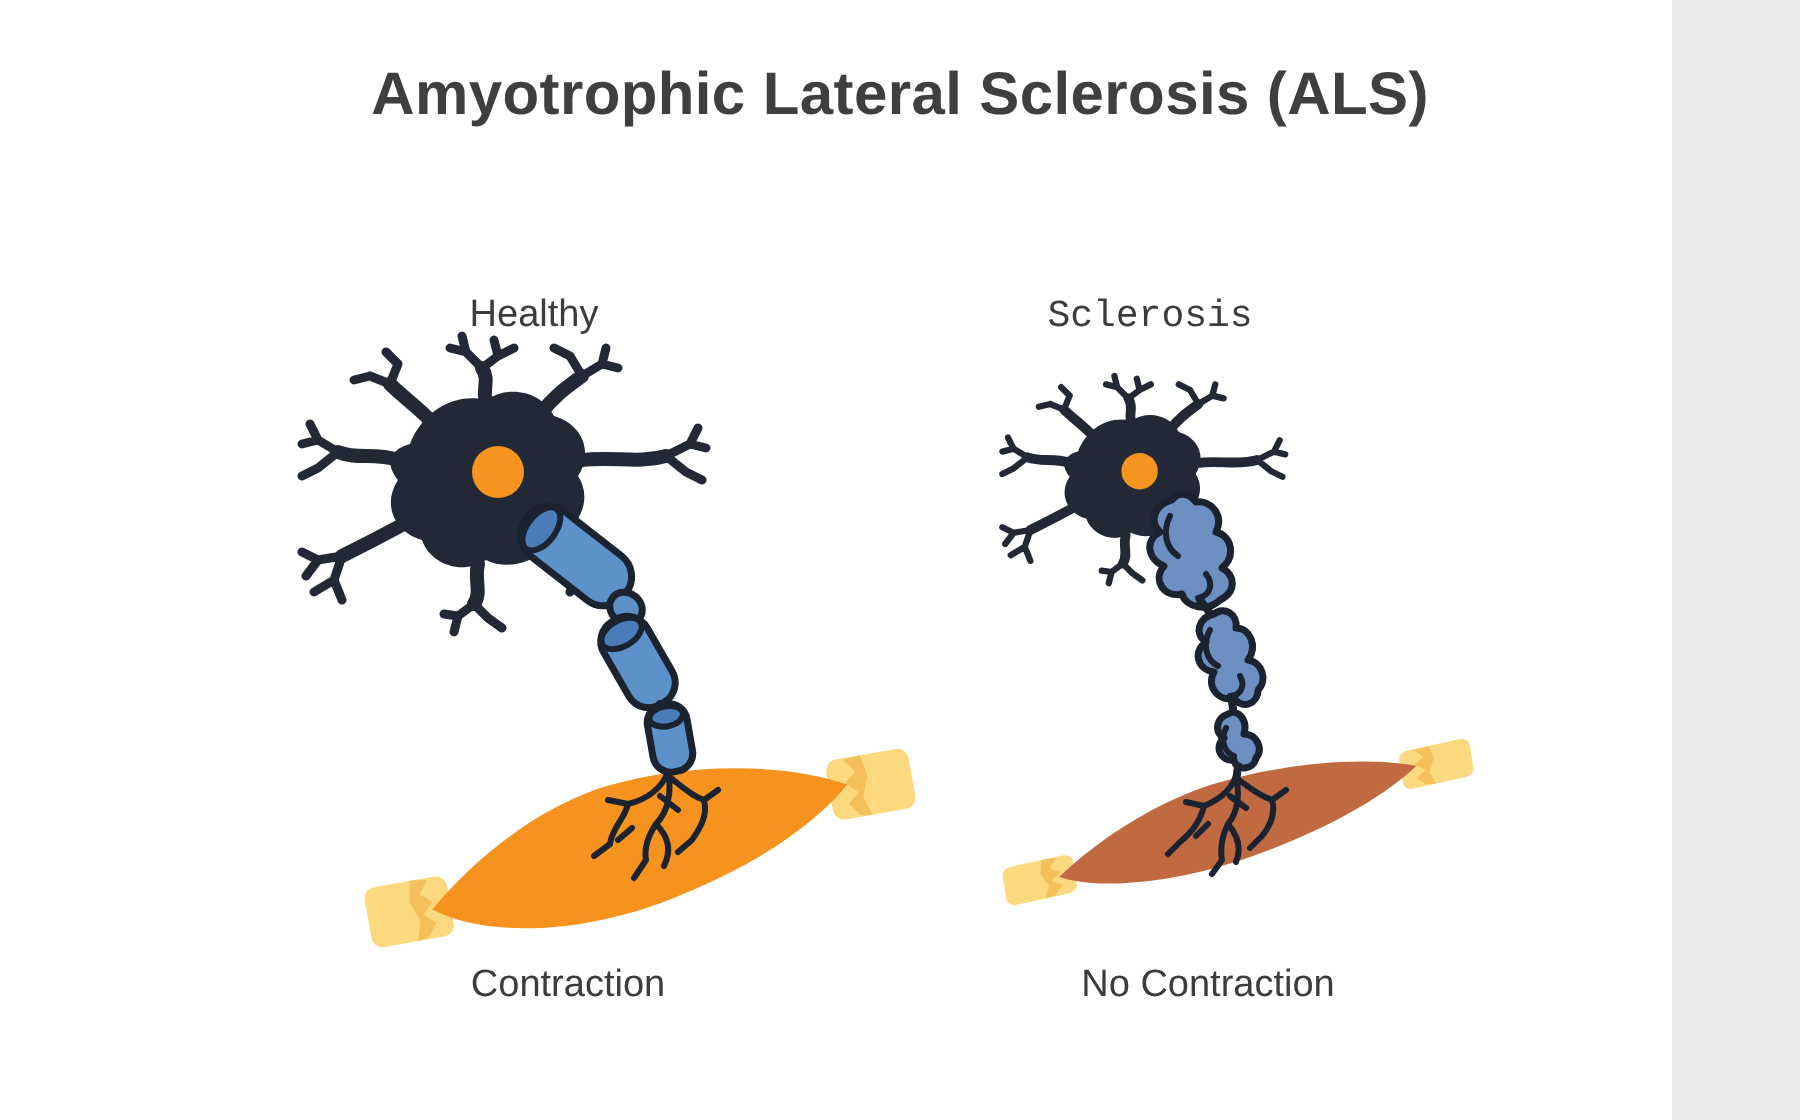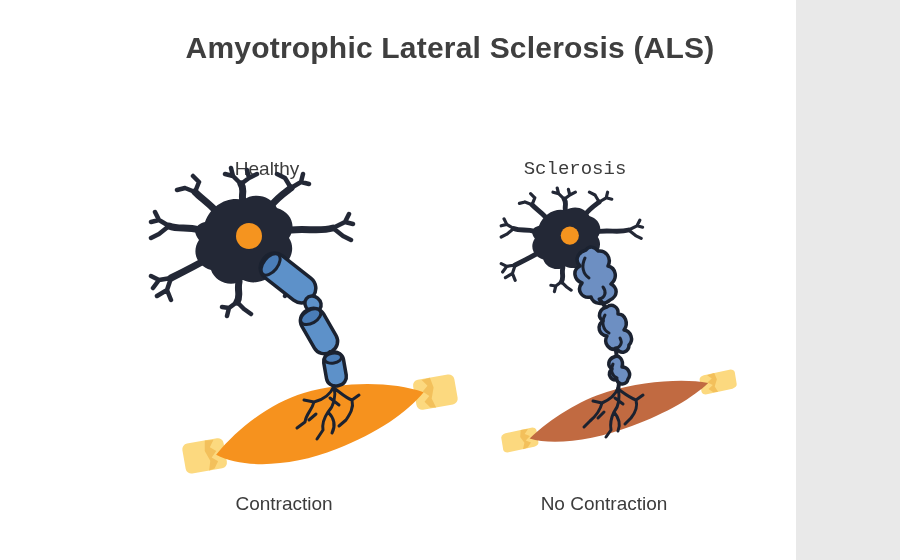--- a/index.html
+++ b/index.html
@@ -4,28 +4,28 @@
 <style>
   :root{
     --title-text:#3f3f3f; --label-text:#3c3c3c;
     --soma:#232836; --outline:#1b2230; --nucleus:#f5941f;
     --axon:#5d91c9; --axon-cap:#4a7db8; --axon-sclerotic:#6d8fc2;
     --muscle-healthy:#f6921e; --muscle-atrophied:#c16a41;
     --tendon:#fcd97f; --tendon-shade:#f3c05b; --background:#ffffff;
   }
   html,body{margin:0;padding:0;}
   body{font-family:"Liberation Sans","DejaVu Sans",sans-serif;background:#e9e9e9;}
-  .stage{position:relative;width:796px;height:560px;background:var(--background);overflow:hidden;}
+  .stage{position:relative;width:796px;height:560px;background:var(--background);overflow:hidden;padding-left:40px;}
   .page-title{
     position:absolute;left:450px;top:31px;transform:translateX(-50%);
     font-size:30px;font-weight:700;color:var(--title-text);white-space:nowrap;letter-spacing:.2px;
   }
   .caption{
     position:absolute;transform:translateX(-50%);
-    font-size:19px;font-weight:400;color:var(--label-text);white-space:nowrap;margin-top:11px;
+    font-size:19px;font-weight:400;color:var(--label-text);white-space:nowrap;
   }
   .cap-healthy{left:267px;top:147px;}
   .cap-sclerosis{left:575px;top:147px;font-family:Liberation Mono, monospace;}
   .cap-contraction{left:284px;top:482px;}
   .cap-nocontraction{left:604px;top:482px;}
   svg{position:absolute;left:0;top:0;}
   .soma-blob{fill:var(--soma);}
   .nucleus-dot{fill:var(--nucleus);}
   .d-main{fill:none;stroke:var(--soma);stroke-width:7;stroke-linecap:round;stroke-linejoin:round;}
   .d-fork{fill:none;stroke:var(--soma);stroke-width:4.5;stroke-linecap:round;stroke-linejoin:round;}

